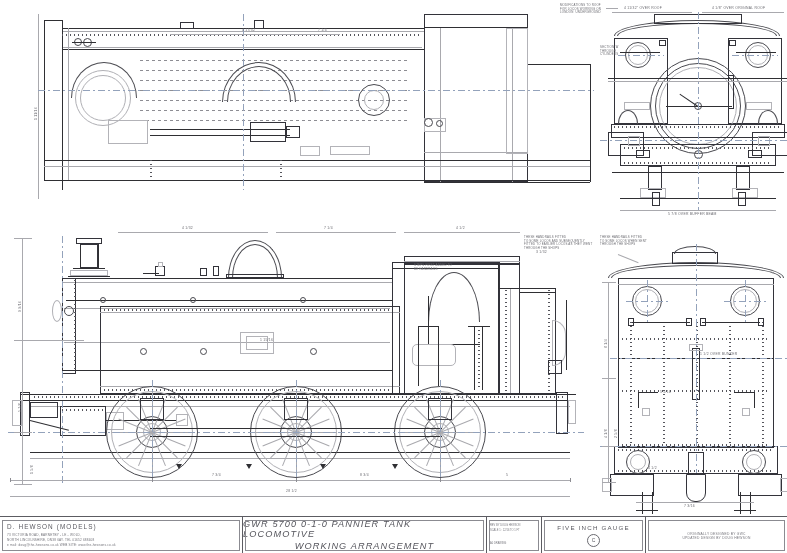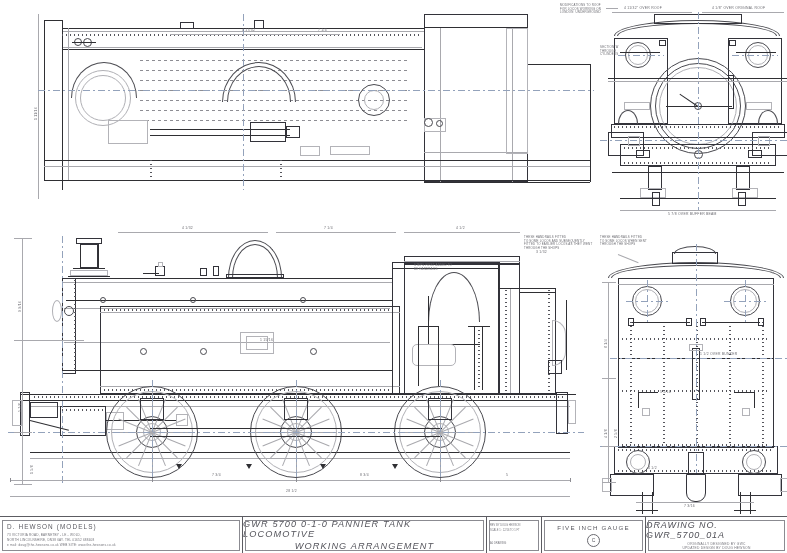--- a/index.html
+++ b/index.html
@@ -558,21 +558,20 @@
     </div>
 
     <div class="tbcell" id="tb-gauge">
       <div class="tbinner"></div>
       <div class="gauge-txt">FIVE INCH GAUGE</div>
       <div class="rev-circle">C</div>
     </div>
 
     <div class="tbcell last" id="tb-drawing">
       <div class="tbinner"></div>
-      <div class="dwg-no">DRAWING NO. GWR_5700_01A</div>
       <div class="dwg-sub">
         <div>ORIGINALLY DESIGNED BY GWC</div>
         <div>UPDATED DESIGN BY DOUG HEWSON</div>
       </div>
     </div>
   </div>
 
 </div>
 
 </body></html>

